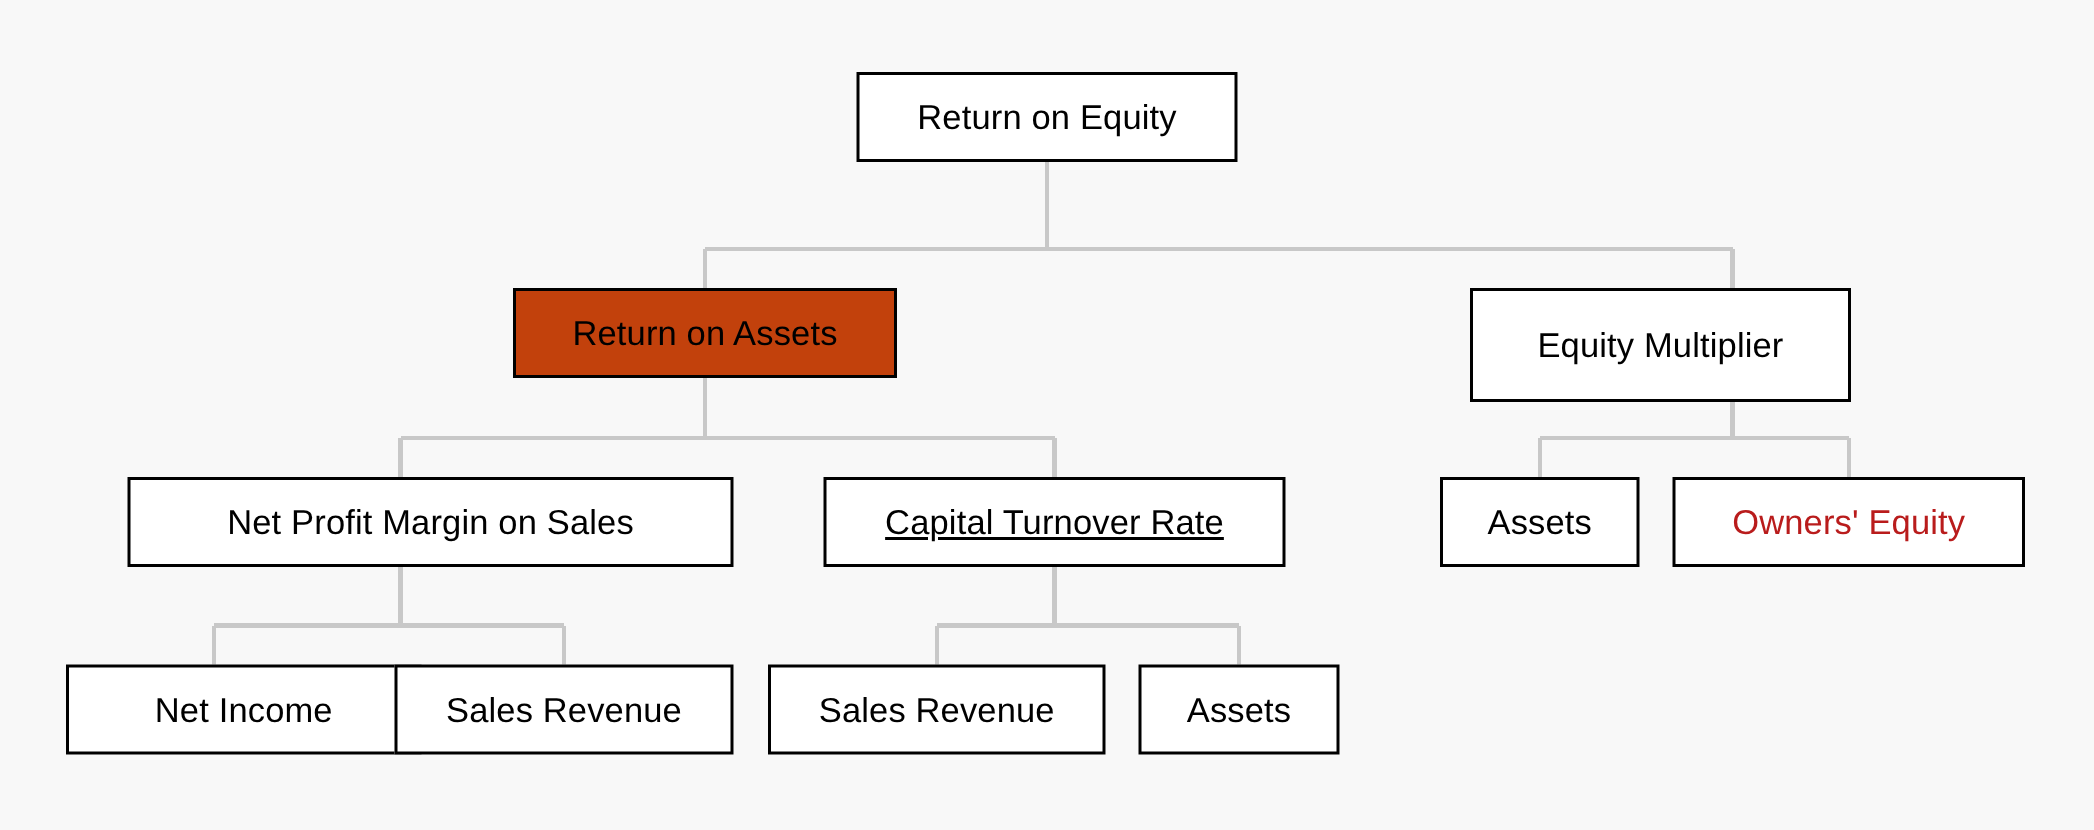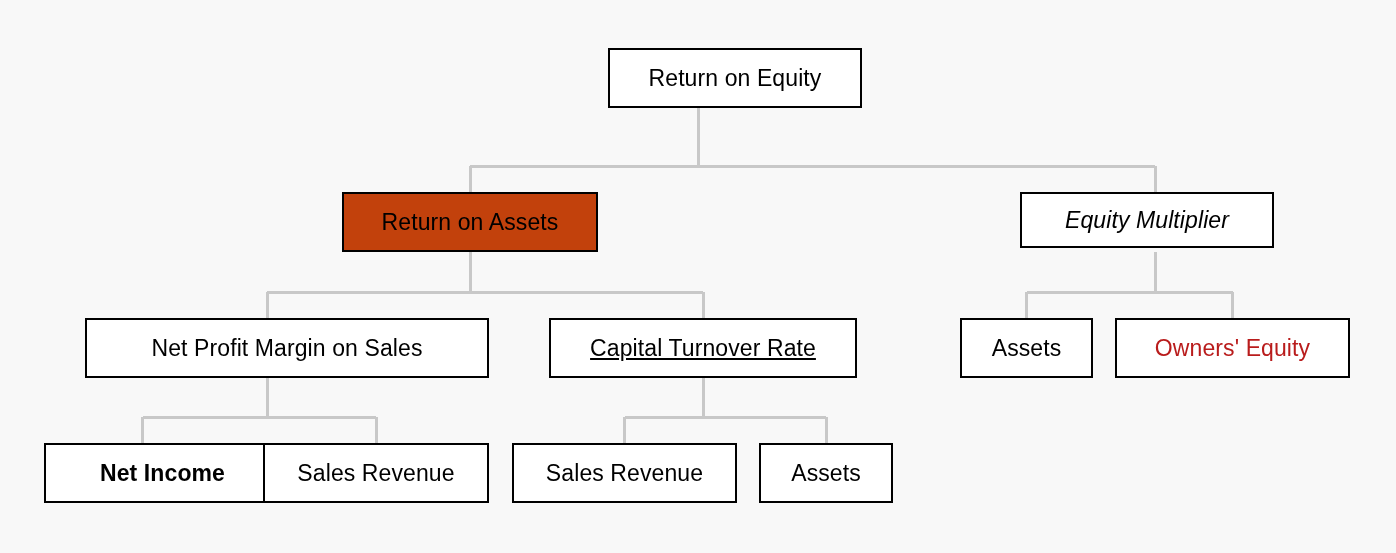--- a/index.html
+++ b/index.html
@@ -68,42 +68,42 @@
       <line x1="267" y1="378" x2="267" y2="417" stroke="#c8c8c8" stroke-width="3" shape-rendering="crispEdges"></line>
       <line x1="142.5" y1="417" x2="376" y2="417" stroke="#c8c8c8" stroke-width="3" shape-rendering="crispEdges"></line>
       <line x1="142.5" y1="417" x2="142.5" y2="443" stroke="#c8c8c8" stroke-width="3" shape-rendering="crispEdges"></line>
       <line x1="376" y1="417" x2="376" y2="443" stroke="#c8c8c8" stroke-width="3" shape-rendering="crispEdges"></line>
       <line x1="703" y1="378" x2="703" y2="417" stroke="#c8c8c8" stroke-width="3" shape-rendering="crispEdges"></line>
       <line x1="624.5" y1="417" x2="826" y2="417" stroke="#c8c8c8" stroke-width="3" shape-rendering="crispEdges"></line>
       <line x1="624.5" y1="417" x2="624.5" y2="443" stroke="#c8c8c8" stroke-width="3" shape-rendering="crispEdges"></line>
       <line x1="826" y1="417" x2="826" y2="443" stroke="#c8c8c8" stroke-width="3" shape-rendering="crispEdges"></line>
     </svg>
   <div id="node-layer">
-      <div class="node" style="left: 571px; top: 48px; width: 254px; height: 60px; background: rgb(255, 255, 255); border-color: rgb(0, 0, 0); color: rgb(0, 0, 0); margin-left: 37px;">
+      <div class="node" style="left: 571px; top: 48px; width: 254px; height: 60px; background: rgb(255, 255, 255); border-color: rgb(0, 0, 0); color: rgb(0, 0, 0);">
         <span class="node-label">Return on Equity</span>
       </div>
       <div class="node" style="left: 342px; top: 192px; width: 256px; height: 60px; background: #c2410c; border-color: rgb(0, 0, 0); color: rgb(0, 0, 0);">
         <span class="node-label">Return on Assets</span>
       </div>
-      <div class="node" style="left: 1020px; top: 192px; width: 254px; height: 56px; background: rgb(255, 255, 255); border-color: rgb(0, 0, 0); color: rgb(0, 0, 0); font-style: italic;">
+      <div class="node" style="left: 980px; top: 192px; width: 254px; height: 76px; background: rgb(255, 255, 255); border-color: rgb(0, 0, 0); color: rgb(0, 0, 0);">
         <span class="node-label">Equity Multiplier</span>
       </div>
       <div class="node" style="left: 85px; top: 318px; width: 404px; height: 60px; background: rgb(255, 255, 255); border-color: rgb(0, 0, 0); color: #000000;">
         <span class="node-label">Net Profit Margin on Sales</span>
       </div>
       <div class="node" style="left: 549px; top: 318px; width: 308px; height: 60px; background: rgb(255, 255, 255); border-color: rgb(0, 0, 0); color: rgb(0, 0, 0); text-decoration: underline;">
         <span class="node-label">Capital Turnover Rate</span>
       </div>
       <div class="node" style="left: 960px; top: 318px; width: 133px; height: 60px; background: rgb(255, 255, 255); border-color: rgb(0, 0, 0); color: rgb(0, 0, 0);">
         <span class="node-label">Assets</span>
       </div>
       <div class="node" style="left: 1115px; top: 318px; width: 235px; height: 60px; background: rgb(255, 255, 255); border-color: rgb(0, 0, 0); color: #b91c1c;">
         <span class="node-label">Owners' Equity</span>
       </div>
-      <div class="node" style="left: 44px; top: 443px; width: 237px; height: 60px; background: rgb(255, 255, 255); border-color: rgb(0, 0, 0); color: rgb(0, 0, 0); font-weight: bold;">
+      <div class="node" style="left: 44px; top: 443px; width: 237px; height: 60px; background: rgb(255, 255, 255); border-color: rgb(0, 0, 0); color: rgb(0, 0, 0);">
         <span class="node-label">Net Income</span>
       </div>
       <div class="node" style="left: 263px; top: 443px; width: 226px; height: 60px; background: rgb(255, 255, 255); border-color: rgb(0, 0, 0); color: rgb(0, 0, 0);">
         <span class="node-label">Sales Revenue</span>
       </div>
       <div class="node" style="left: 512px; top: 443px; width: 225px; height: 60px; background: rgb(255, 255, 255); border-color: rgb(0, 0, 0); color: rgb(0, 0, 0);">
         <span class="node-label">Sales Revenue</span>
       </div>
       <div class="node" style="left: 759px; top: 443px; width: 134px; height: 60px; background: rgb(255, 255, 255); border-color: rgb(0, 0, 0); color: rgb(0, 0, 0);">
         <span class="node-label">Assets</span>

